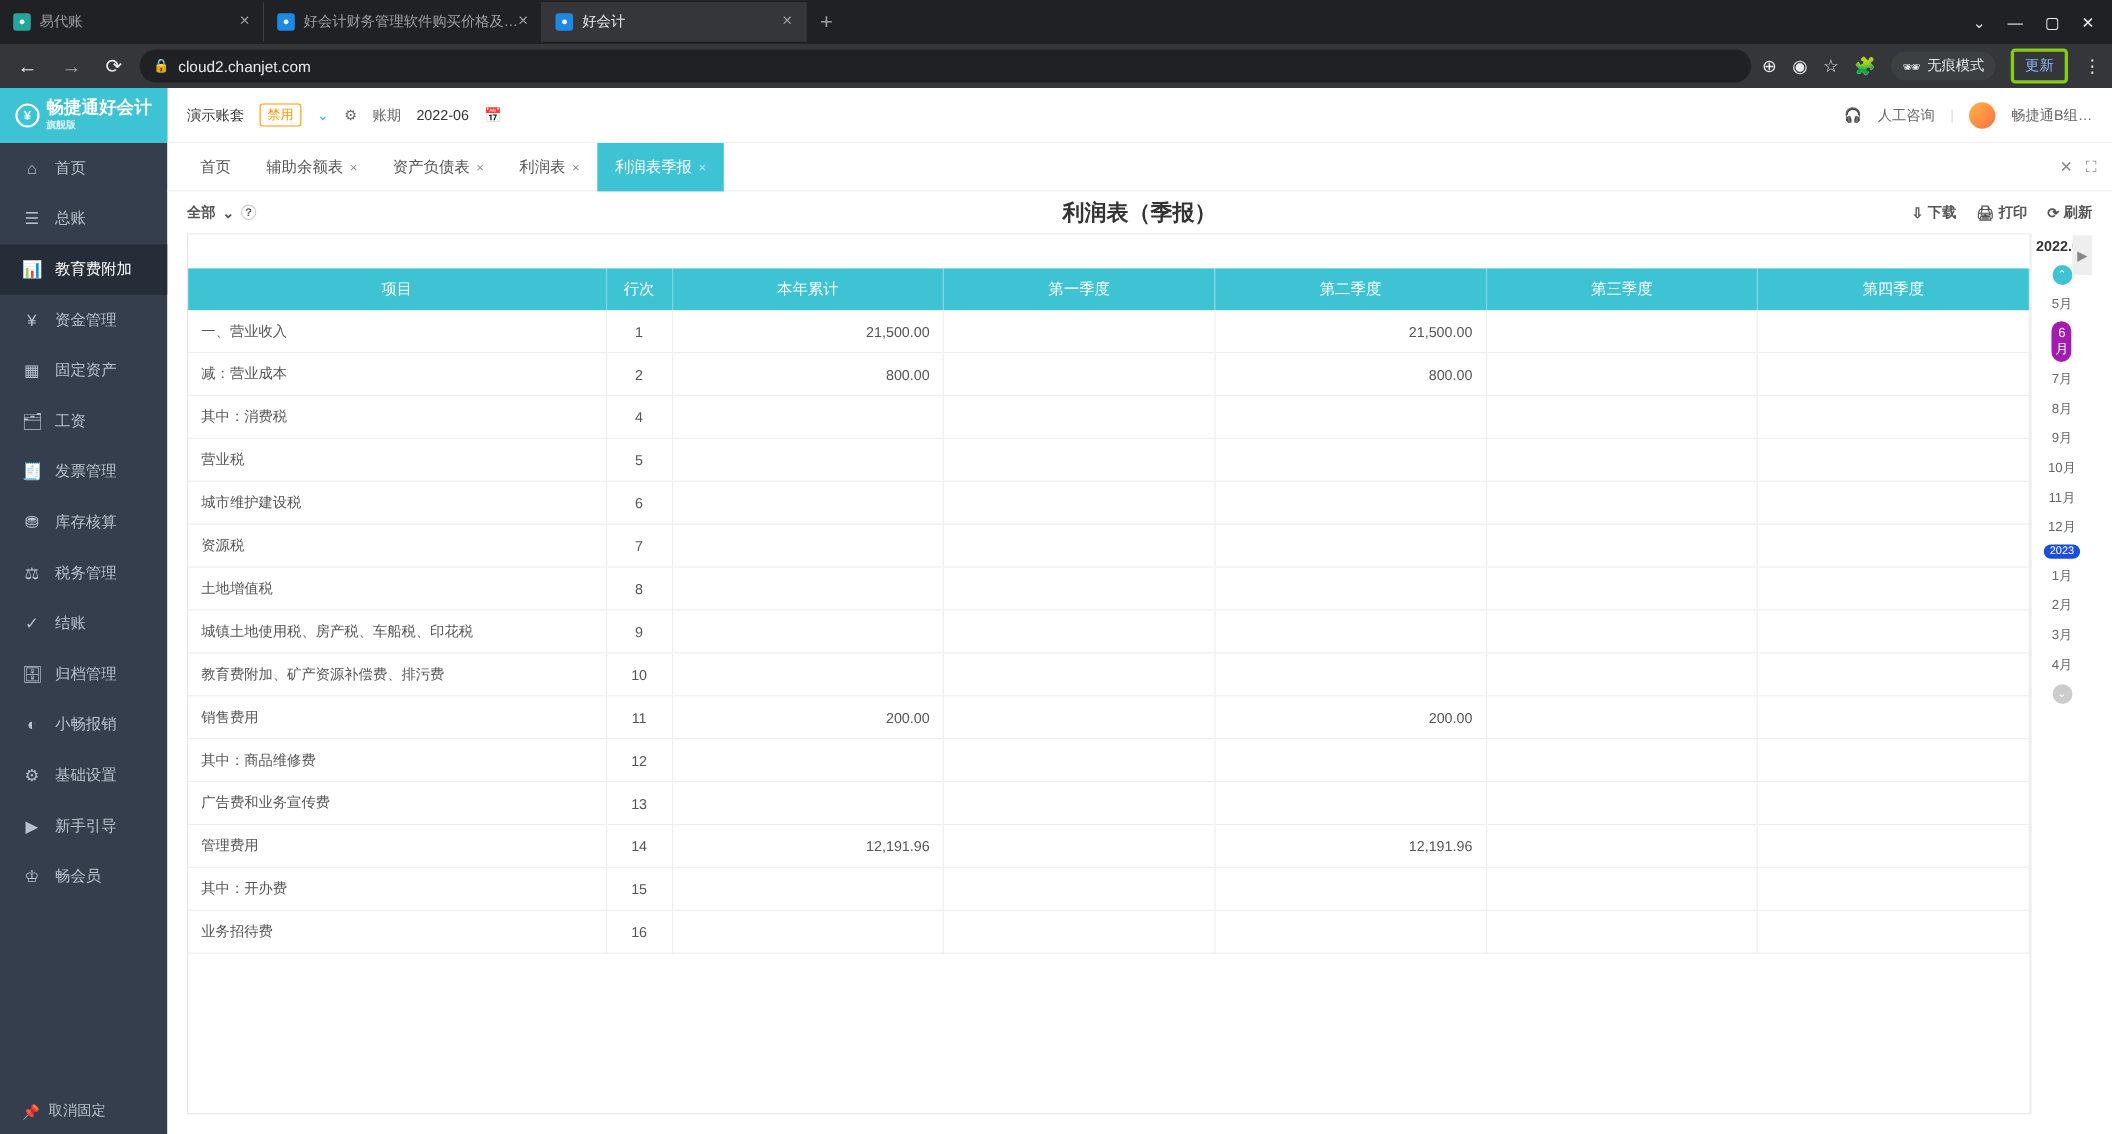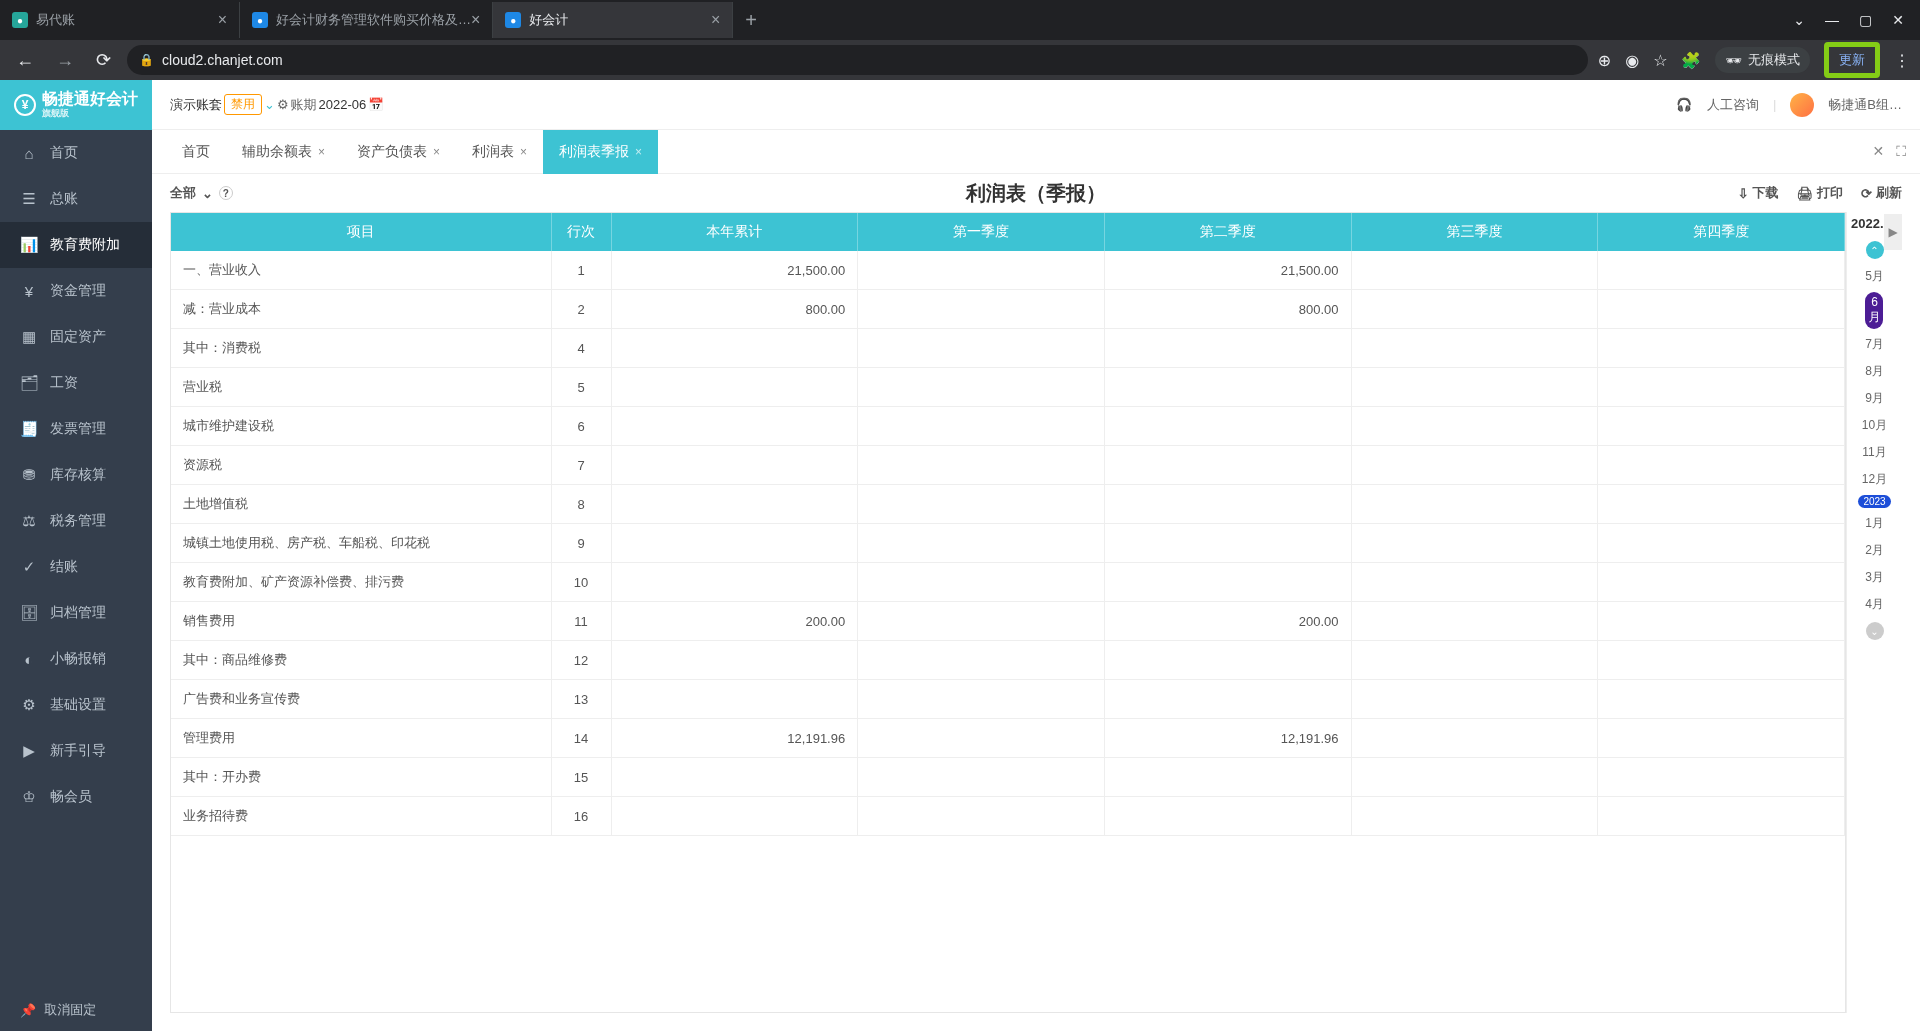--- a/index.html
+++ b/index.html
@@ -16,71 +16,71 @@
 .window-controls span { cursor: pointer; font-size: 14px; }
 
 .browser-toolbar { background: #35363a; height: 40px; display: flex; align-items: center; padding: 0 10px; gap: 10px; }
 .nav-btn { color: #9aa0a6; font-size: 18px; cursor: pointer; padding: 4px 6px; }
 .nav-btn.active { color: #e8eaed; }
 .url-bar { flex: 1; background: #202124; border-radius: 20px; height: 30px; display: flex; align-items: center; padding: 0 12px; color: #9aa0a6; font-size: 14px; }
 .url-bar .lock { margin-right: 8px; font-size: 12px; }
 .url-domain { color: #e8eaed; }
 .toolbar-icons { display: flex; gap: 14px; align-items: center; color: #e8eaed; font-size: 16px; }
 .incognito-badge { background: #3c4043; border-radius: 14px; padding: 4px 10px; color: #e8eaed; font-size: 13px; display: flex; align-items: center; gap: 6px; }
-.update-btn { border: 5px solid #84cc16; color: #8ab4f8; border-radius: 4px; padding: 4px 10px; font-size: 13px; cursor: pointer; }
+.update-btn { border: 3px solid #84cc16; color: #8ab4f8; border-radius: 4px; padding: 4px 10px; font-size: 13px; cursor: pointer; }
 
 
 .app { display: flex; height: 951px; background: #fff; }
 .sidebar { width: 152px; background: #343e4c; color: #b8c2cc; display: flex; flex-direction: column; font-size: 14px; }
 .sidebar-logo { background: #3dc3d3; height: 50px; display: flex; align-items: center; justify-content: center; color: #fff; font-size: 14px; font-weight: bold; }
 .sidebar-logo-icon { width: 22px; height: 22px; border: 2px solid #fff; border-radius: 50%; margin-right: 6px; display: inline-flex; align-items: center; justify-content: center; font-size: 12px; }
 .sidebar-item { display: flex; align-items: center; padding: 14px 20px; cursor: pointer; gap: 12px; }
 .sidebar-item.active { background: #252d38; color: #fff; }
 .sidebar-icon { width: 18px; text-align: center; font-size: 15px; }
 .sidebar-footer { margin-top: auto; padding: 12px 20px; display: flex; align-items: center; gap: 8px; font-size: 13px; cursor: pointer; }
 
 .main { flex: 1; display: flex; flex-direction: column; overflow: hidden; }
-.topbar { height: 50px; display: flex; align-items: center; padding: 0 18px; border-bottom: 1px solid #eee; gap: 2px; font-size: 13px; color: #666; }
+.topbar { height: 50px; display: flex; align-items: center; padding: 0 18px; border-bottom: 1px solid #eee; gap: 14px; font-size: 13px; color: #666; }
 .topbar .account { color: #333; }
 .disable-btn { border: 1px solid #ff9800; color: #ff9800; border-radius: 3px; padding: 1px 6px; font-size: 12px; }
 .topbar-right { margin-left: auto; display: flex; align-items: center; gap: 14px; }
 .user-avatar { width: 24px; height: 24px; border-radius: 50%; background: linear-gradient(135deg,#ffb347,#ff7043); }
 .period-cal { color: #3dc3d3; }
 
 .tabs-row { height: 44px; display: flex; align-items: center; border-bottom: 1px solid #eee; padding: 0 14px; font-size: 14px; gap: 0; }
 .page-tab { padding: 0 16px; height: 44px; display: flex; align-items: center; gap: 6px; cursor: pointer; color: #555; }
 .page-tab.active { background: #3dc3d3; color: #fff; }
 .page-tab .close { font-size: 12px; opacity: 0.7; }
 .tabs-actions { margin-left: auto; display:flex; gap: 12px; color: #888; }
 
 .report-header { display: flex; align-items: center; padding: 10px 18px; position: relative; font-weight: bold; }
 .filter-all { font-size: 13px; color: #555; display: flex; align-items: center; gap: 6px; }
 .report-title { position: absolute; left: 50%; transform: translateX(-50%); font-size: 20px; color: #333; }
 .report-actions { margin-left: auto; display: flex; gap: 18px; font-size: 13px; color: #555; }
 .report-actions span { cursor: pointer; display: flex; align-items: center; gap: 4px; }
 
 .table-wrap { flex: 1; padding: 0 18px 18px 18px; overflow: hidden; position: relative; display: flex; }
 .table-scroll { flex: 1; overflow-y: auto; border: 1px solid #e6e6e6; }
-table { width: 100%; border-collapse: collapse; table-layout: fixed; }
+table { width: 100%; border-collapse: collapse; table-layout: fixed; margin-top: 31px; }
 thead th { background: #3dc3d3; color: #fff; font-weight: normal; font-size: 14px; padding: 10px 8px; border-right: 1px solid rgba(255,255,255,0.3); text-align: center; }
 thead th:first-child { width: 380px; }
 thead th:nth-child(2) { width: 60px; }
 tbody td { border-bottom: 1px solid #eee; border-right: 1px solid #eee; padding: 10px 12px; font-size: 13px; color: #555; }
 tbody td:first-child { text-align: left; }
 tbody td:nth-child(2) { text-align: center; }
 tbody td:nth-child(n+3) { text-align: right; }
 .scroll-arrow { position: absolute; top: 2px; background: #eee; width: 18px; height: 36px; display: flex; align-items: center; justify-content: center; color: #888; cursor: pointer; font-size: 12px; }
 .scroll-arrow.right { right: 18px; }
 
 .year-rail { width: 56px; border-left: 1px solid #eee; display: flex; flex-direction: column; align-items: center; font-size: 12px; color: #666; padding-top: 4px;}
 .year-rail .year { font-weight: bold; color: #333; margin-bottom: 6px; font-size: 13px;}
 .year-rail .up-btn, .year-rail .down-btn { background: #3dc3d3; color: #fff; width: 18px; height: 18px; border-radius: 50%; display: flex; align-items: center; justify-content: center; font-size: 10px; margin: 4px 0; cursor: pointer;}
 .year-rail .down-btn { background: #ccc; }
 .year-rail .month { padding: 5px 0; cursor: pointer; width: 100%; text-align: center;}
-.year-rail .month.active { background: #4c1d95; color: #fff; border-radius: 10px; width: 18px; margin: 2px auto; padding: 3px 0;}
+.year-rail .month.active { background: #a21caf; color: #fff; border-radius: 10px; width: 18px; margin: 2px auto; padding: 3px 0;}
 .year-rail .badge-2023 { background: #1d4ed8; color: #fff; border-radius: 8px; font-size: 10px; padding: 1px 5px; margin: 2px 0;}
 </style>
 </head>
 <body>
 
 <div class="browser-chrome">
   <div id="browser-tabs" style="display: flex;">
       <div class="tab">
         <span class="tab-icon" style="background:#26a69a;color:#fff">●</span>
         <span>易代账</span>

